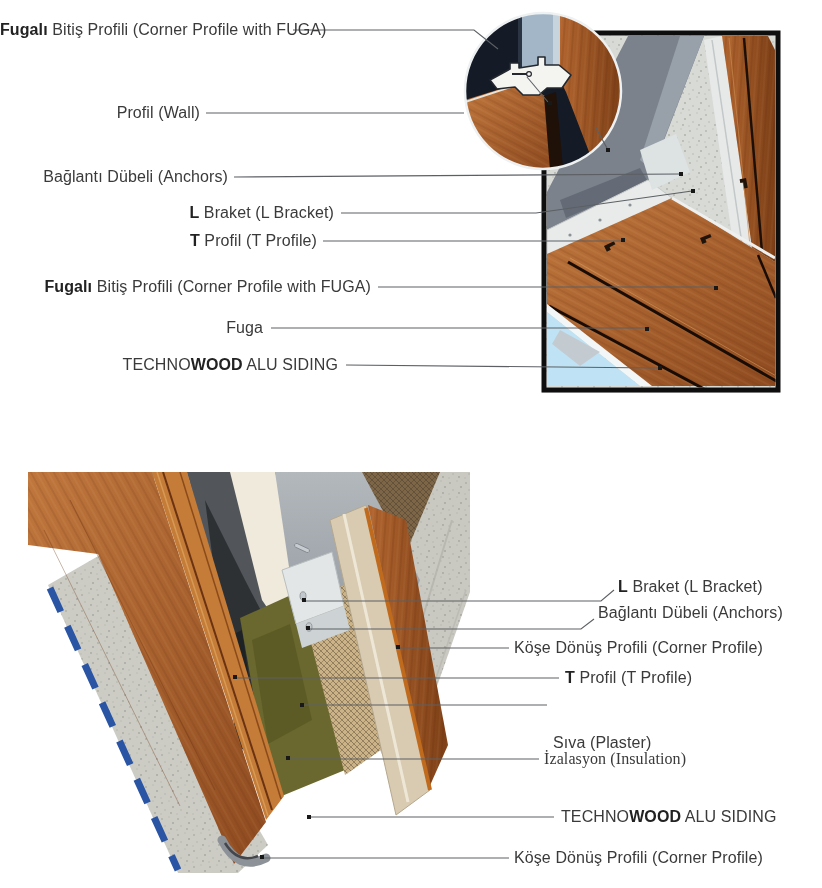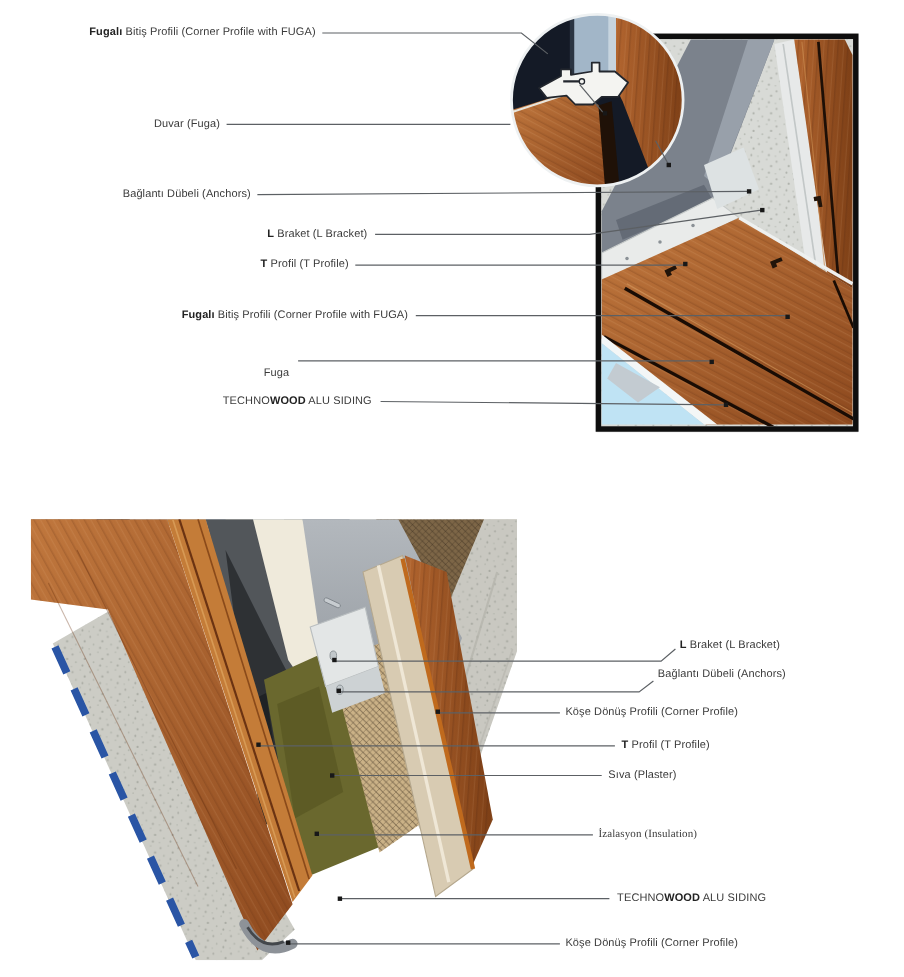--- a/index.html
+++ b/index.html
@@ -1,36 +1,36 @@
 <!DOCTYPE html>
 <html><head>
 <meta charset="utf-8">
 <style>
   html,body{margin:0;padding:0;background:#ffffff;}
   #canvas{position:relative;width:822px;height:888px;background:#ffffff;overflow:hidden;
           font-family:"Liberation Sans",sans-serif;}
   #art{position:absolute;left:0;top:0;}
-  .label{position:absolute;font-size:10px;line-height:16px;color:#3a3a3a;white-space:nowrap;letter-spacing:.1px;}
+  .label{position:absolute;font-size:16px;line-height:16px;color:#3a3a3a;white-space:nowrap;letter-spacing:.1px;}
   .label b{font-weight:700;color:#222;}
   .r{text-align:right;}
   
   .tl1{left:0;top:22px;width:287px;}
   .tl2{left:0;top:105px;width:200px;}
   .tl3{left:0;top:169px;width:228px;}
   .tl4{left:0;top:205px;width:334px;}
   .tl5{left:0;top:233px;width:317px;}
   .tl6{left:0;top:279px;width:371px;}
-  .tl7{left:0;top:332px;width:263px;}
+  .tl7{left:0;top:320px;width:263px;}
   .tl8{left:0;top:357px;width:338px;}
   
   .bl1{left:618px;top:579px;}
   .bl2{left:598px;top:605px;}
   .bl3{left:514px;top:640px;}
   .bl4{left:565px;top:670px;}
-  .bl5{left:553px;top:697px;}
+  .bl5{left:553px;top:735px;}
   .bl6{left:544px;top:751px;font-family:Liberation Serif, serif;}
   .bl7{left:561px;top:809px;}
   .bl8{left:514px;top:850px;}
 </style>
 </head>
 <body>
 
 <div id="canvas">
 
 <svg id="art" width="822" height="888" viewBox="0 0 822 888">
@@ -251,21 +251,21 @@
     <rect x="396" y="645" width="4" height="4"></rect>
     <rect x="233" y="675" width="4" height="4"></rect>
     <rect x="300" y="703" width="4" height="4"></rect>
     <rect x="286" y="756" width="4" height="4"></rect>
     <rect x="307" y="815" width="4" height="4"></rect>
     <rect x="260" y="855" width="4" height="4"></rect>
   </g>
 </svg>
 
 <div class="label r tl1"><span></span><b>Fugalı</b><span> Bitiş Profili (Corner Profile with FUGA)</span></div>
-<div class="label r tl2"><span>Duvar (Fuga)</span><b></b><span></span></div>
+<div class="label r tl2"><span>Profil (Wall)</span><b></b><span></span></div>
 <div class="label r tl3"><span>Bağlantı Dübeli (Anchors)</span><b></b><span></span></div>
 <div class="label r tl4"><span></span><b>L</b><span> Braket (L Bracket)</span></div>
 <div class="label r tl5"><span></span><b>T</b><span> Profil (T Profile)</span></div>
 <div class="label r tl6"><span></span><b>Fugalı</b><span> Bitiş Profili (Corner Profile with FUGA)</span></div>
 <div class="label r tl7"><span>Fuga</span><b></b><span></span></div>
 <div class="label r tl8"><span>TECHNO</span><b>WOOD</b><span> ALU SIDING</span></div>
 
 <div class="label bl1"><span></span><b>L</b><span> Braket (L Bracket)</span></div>
 <div class="label bl2"><span>Bağlantı Dübeli (Anchors)</span><b></b><span></span></div>
 <div class="label bl3"><span>Köşe Dönüş Profili (Corner Profile)</span><b></b><span></span></div>

